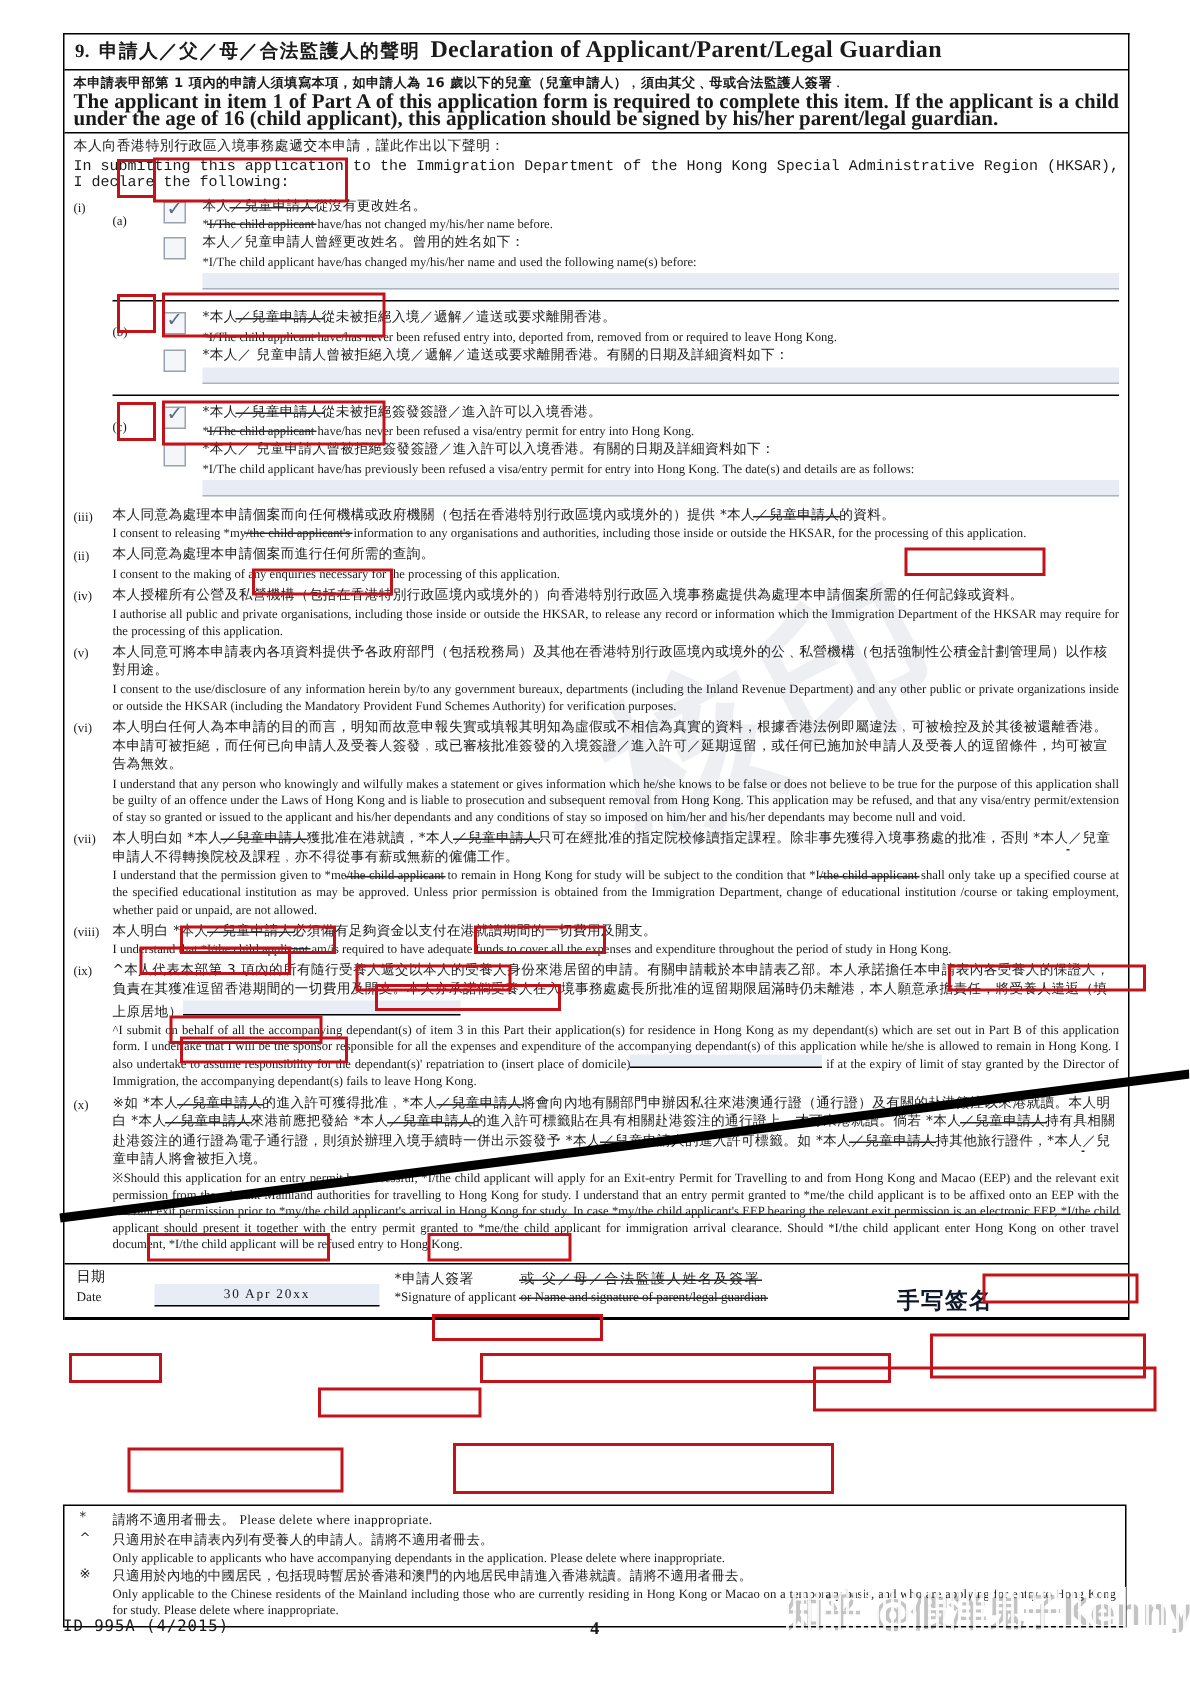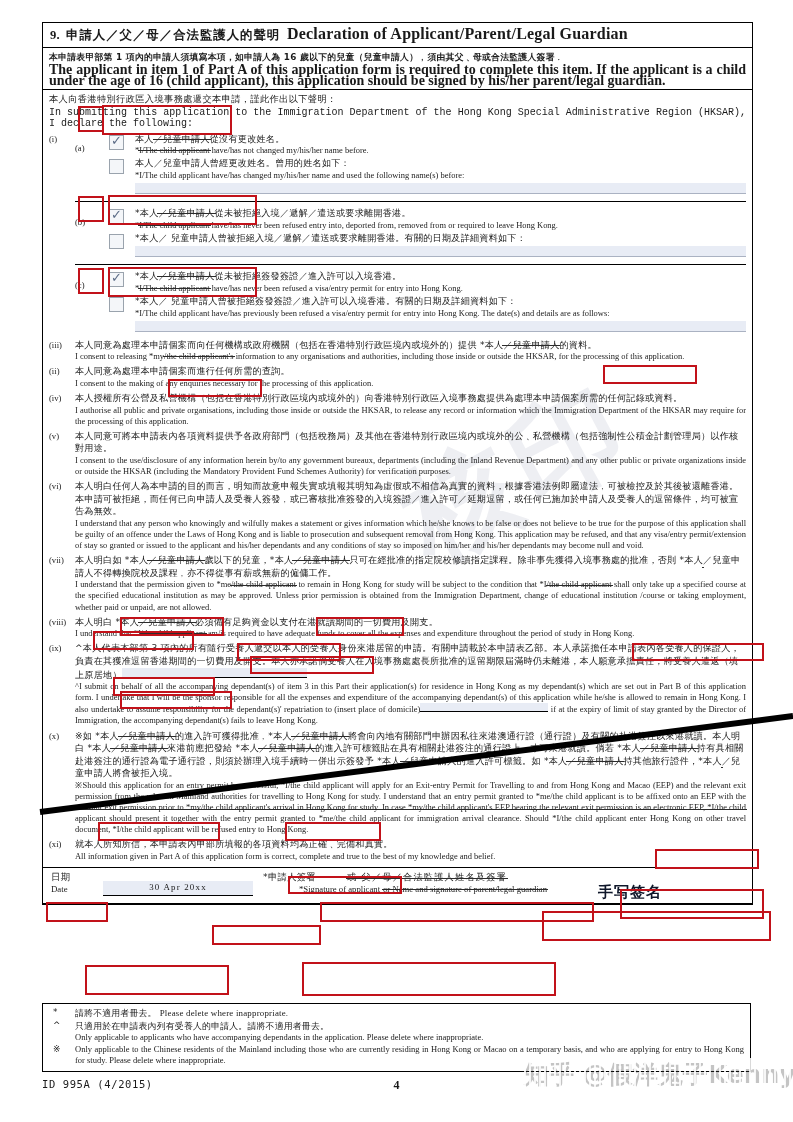--- a/index.html
+++ b/index.html
@@ -45,21 +45,21 @@
   .diag{position:absolute;pointer-events:none;}
   
   .sigrow{display:flex;align-items:stretch;font-size:8.6px;}
   .sigdate{width:52px;flex:0 0 52px;padding:2px 0 2px 4px;}
   .sigdate .z{font-size:9.4px;}
   .sigdate .e{font-size:8.8px;}
   .datefill{flex:0 0 150px;width:150px;background:#e8ecf5;border-bottom:1px solid #000;margin:12px 0 4px 0;height:13px;
             text-align:center;font-family:"Liberation Serif",serif;font-size:8.9px;letter-spacing:1.2px;padding-top:1px;}
   .sigmid{flex:1 1 auto;padding:2px 0 2px 10px;}
   .sigmid .l1{display:flex;align-items:baseline;}
-  .sigmid .l2{display:flex;align-items:flex-end;margin-left:36px;}
+  .sigmid .l2{display:flex;align-items:flex-end;}
   .sigmid .a{width:84px;flex:0 0 84px;font-family:"DejaVu Sans","Liberation Sans",sans-serif;font-size:9.2px;letter-spacing:.4px;}
   .sigmid .a2{width:84px;flex:0 0 84px;font-family:"Liberation Serif",serif;font-size:8.7px;}
   .sigmid .b{font-family:"DejaVu Sans","Liberation Sans",sans-serif;font-size:9.2px;letter-spacing:1.2px;}
   .sigmid .b2{font-family:"Liberation Serif",serif;font-size:8.7px;}
   .handsig{flex:0 0 150px;width:150px;color:#0f172a;font-family:"DejaVu Sans","Liberation Sans",sans-serif;
            font-weight:700;font-size:15px;letter-spacing:1px;padding:14px 0 0 14px;}
   
   .foot{border:1.6px solid #000;border-top:1.6px solid #000;padding:3px 6px 4px 10px;}
   .fl{display:flex;margin-bottom:1px;}
   .fm{width:22px;flex:0 0 22px;font-family:"DejaVu Sans",sans-serif;font-size:8.8px;text-align:left;}
@@ -219,21 +219,21 @@
         <div class="rn">(vi)</div>
         <div class="ctext">
           <span class="z">本人明白任何人為本申請的目的而言，明知而故意申報失實或填報其明知為虛假或不相信為真實的資料，根據香港法例即屬違法﹐可被檢控及於其後被還離香港。本申請可被拒絕，而任何已向申請人及受養人簽發﹐或已審核批准簽發的入境簽證／進入許可／延期逗留，或任何已施加於申請人及受養人的逗留條件，均可被宣告為無效。</span>
           <span class="e">I understand that any person who knowingly and wilfully makes a statement or gives information which he/she knows to be false or does not believe to be true for the purpose of this application shall be guilty of an offence under the Laws of Hong Kong and is liable to prosecution and subsequent removal from Hong Kong.   This application may be refused, and that any visa/entry permit/extension of stay so granted or issued to the applicant and his/her dependants and any conditions of stay so imposed on him/her and his/her dependants may become null and void.</span>
         </div>
       </div>
 
       <div class="clause">
         <div class="rn">(vii)</div>
         <div class="ctext">
-          <span class="z"><span>本人明白如 *本人</span><span class="del">／兒童申請人</span><span>歲以下的兒童，*本人</span><span class="del">／兒童申請人</span><span>只可在經批准的指定院校修讀指定課程。除非事先獲得入境事務處的批准，否則 *本人</span><span class="del">／兒童申請人</span><span>不得轉換院校及課程﹐亦不得從事有薪或無薪的僱傭工作。</span></span>
+          <span class="z"><span>本人明白如 *本人</span><span class="del">／兒童申請人</span><span>獲批准在港就讀，*本人</span><span class="del">／兒童申請人</span><span>只可在經批准的指定院校修讀指定課程。除非事先獲得入境事務處的批准，否則 *本人</span><span class="del">／兒童申請人</span><span>不得轉換院校及課程﹐亦不得從事有薪或無薪的僱傭工作。</span></span>
           <span class="e"><span>I understand that the permission given to *me</span><span class="del">/the child applicant</span><span> to remain in Hong Kong for study will be subject to the condition that *I</span><span class="del">/the child applicant</span><span> shall only take up a specified course at the specified educational institution as may be approved.   Unless prior permission is obtained from the Immigration Department, change of educational institution /course or taking employment, whether paid or unpaid, are not allowed.</span></span>
         </div>
       </div>
 
       <div class="clause">
         <div class="rn">(viii)</div>
         <div class="ctext">
           <span class="z"><span>本人明白 *本人</span><span class="del">／兒童申請人</span><span>必須備有足夠資金以支付在港就讀期間的一切費用及開支。</span></span>
           <span class="e"><span>I understand that *I</span><span class="del">/the child applicant</span><span> am/is required to have adequate funds to cover all the expenses and expenditure throughout the period of study in Hong Kong.</span></span>
         </div>
@@ -248,27 +248,20 @@
       </div>
 
       <div class="clause">
         <div class="rn">(x)</div>
         <div class="ctext">
           <span class="z"><span>※如 *本人</span><span class="del">／兒童申請人</span><span>的進入許可獲得批准﹐*本人</span><span class="del">／兒童申請人</span><span>將會向內地有關部門申辦因私往來港澳通行證（通行證）及有關的赴港簽注以來港就讀。本人明白 *本人</span><span class="del">／兒童申請人</span><span>來港前應把發給 *本人</span><span class="del">／兒童申請人</span><span>的進入許可標籤貼在具有相關赴港簽注的通行證上，才可來港就讀。倘若 *本人</span><span class="del">／兒童申請人</span><span>持有具相關赴港簽注的通行證為電子通行證，則須於辦理入境手續時一併出示簽發予 *本人</span><span class="del">／兒童申請人</span><span>的進入許可標籤。如 *本人</span><span class="del">／兒童申請人</span><span>持其他旅行證件，*本人</span><span class="del">／兒童申請人</span><span>將會被拒入境。</span></span>
           <span class="e del">※Should this application for an entry permit be successful, *I/the child applicant will apply for an Exit-entry Permit for Travelling to and from Hong Kong and Macao (EEP) and the relevant exit permission from the relevant Mainland authorities for travelling to Hong Kong for study. I understand that an entry permit granted to *me/the child applicant is to be affixed onto an EEP with the relevant exit permission prior to *my/the child applicant's arrival in Hong Kong for study. In case *my/the child applicant's EEP bearing the relevant exit permission is an electronic EEP, *I/the child applicant should present it together with the entry permit granted to *me/the child applicant for immigration arrival clearance. Should *I/the child applicant enter Hong Kong on other travel document, *I/the child applicant will be refused entry to Hong Kong.</span>
         </div>
       </div>
 
-      <div class="clause" style="margin-bottom:1px;">
-        <div class="rn">(xi)</div>
-        <div class="ctext">
-          <span class="z">就本人所知所信，本申請表內申部所填報的各項資料均為正確﹑完備和真實。</span>
-          <span class="e">All information given in Part A of this application form is correct, complete and true to the best of my knowledge and belief.</span>
-        </div>
-      </div>
 
     </div>
 
     <div class="row" style="border-top:1.3px solid #000;border-bottom:2px solid #000;padding:1px 4px;">
       <div class="sigrow">
         <div class="sigdate">
           <span class="z">日期</span>
           <span class="e">Date</span>
         </div>
         <div class="datefill">30 Apr 20xx</div>
@@ -298,20 +291,21 @@
     <div class="fl">
       <div class="fm">^</div>
       <div class="ft">
         <span class="z ez">只適用於在申請表內列有受養人的申請人。請將不適用者冊去。</span>
         <span class="e">Only applicable to applicants who have accompanying dependants in the application.   Please delete where inappropriate.</span>
       </div>
     </div>
     <div class="fl">
       <div class="fm">※</div>
       <div class="ft">
+        <span class="z ez">只適用於內地的中國居民，包括現時暫居於香港和澳門的內地居民申請進入香港就讀。請將不適用者冊去。</span>
         <span class="e">Only applicable to the Chinese residents of the Mainland including those who are currently residing in Hong Kong or Macao on a temporary basis, and who are applying for entry to Hong Kong for study.   Please delete where inappropriate.</span>
       </div>
     </div>
   </div>
 
   <div class="bottom">
     <span class="docid">ID 995A (4/2015)</span>
     <span class="pageno">4</span>
   </div>
 

